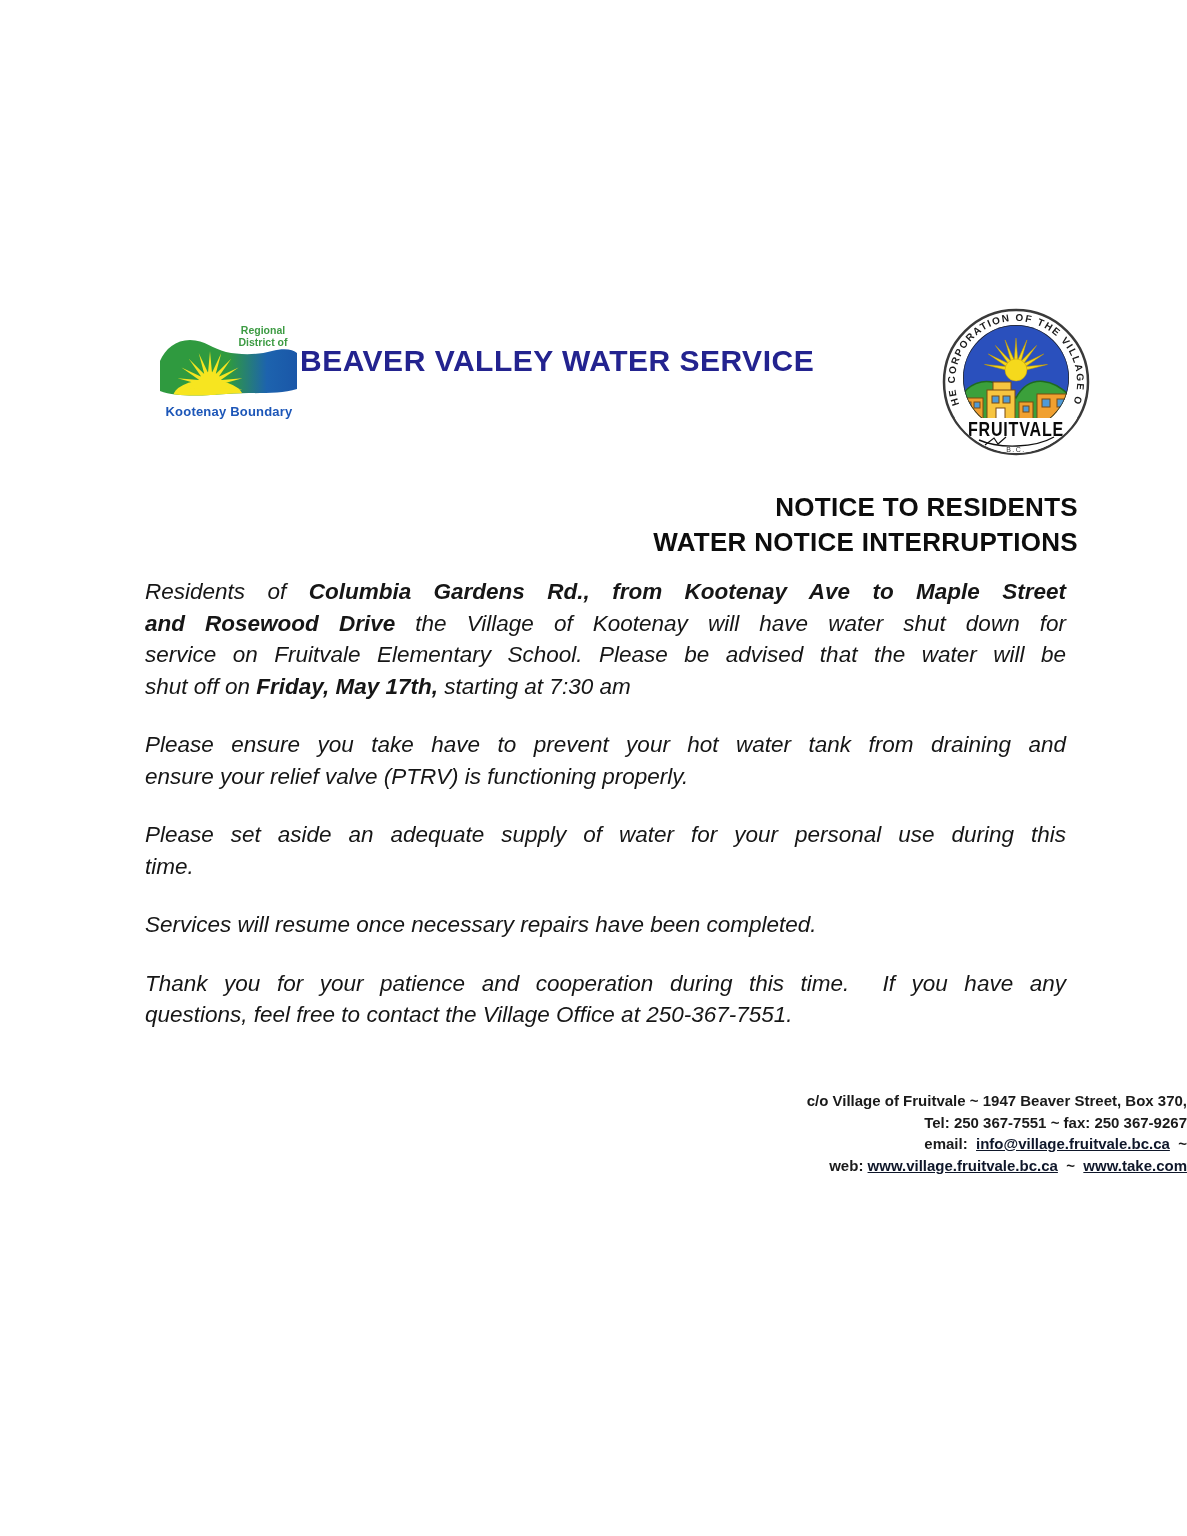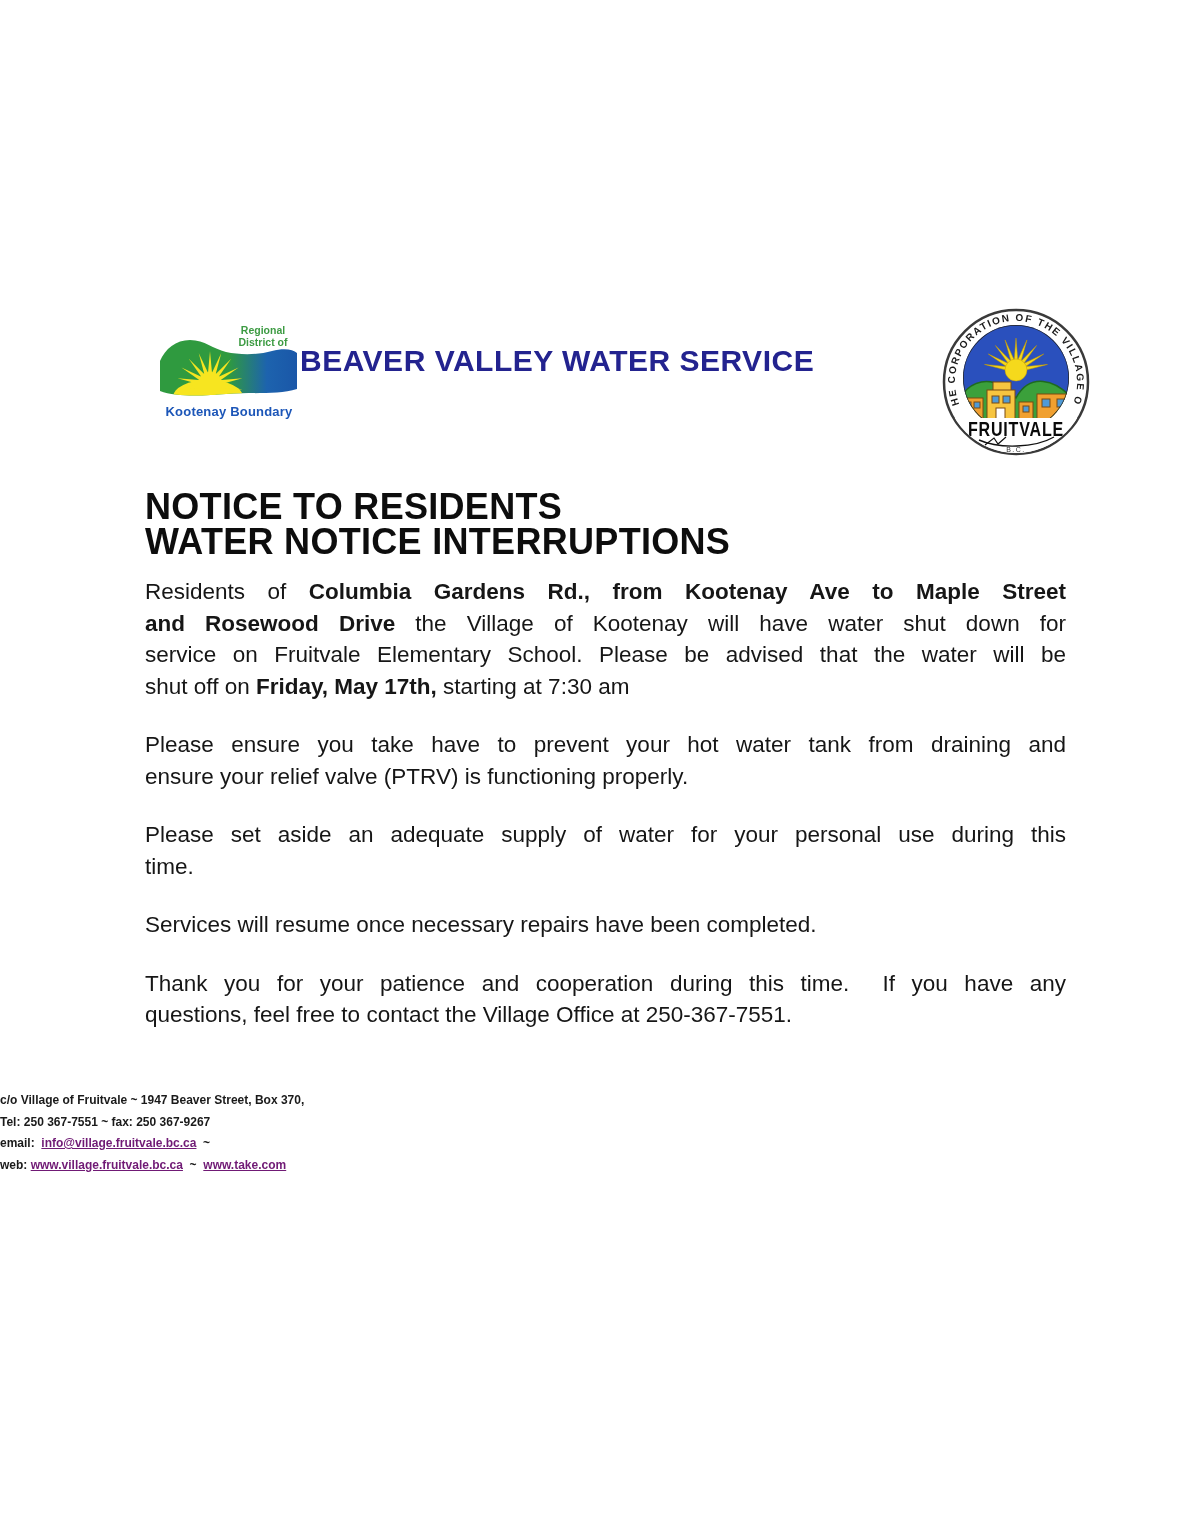--- a/index.html
+++ b/index.html
@@ -13,38 +13,38 @@
   }
   .kb-logo { position:absolute; left:158px; top:324px; width:142px; height:100px; }
   .doc-title {
     position:absolute; left:300px; top:344px; width:630px;
     text-align:left; font-weight:bold; font-size:30px;
     letter-spacing:0.5px; color:#23238f;
   }
   .seal { position:absolute; left:941px; top:306px; width:150px; height:156px; }
   .headings {
     position:absolute; left:145px; top:490px; width:933px;
-    text-align:left; font-weight:bold; font-size:36px;
+    text-align:right; font-weight:bold; font-size:26px;
     line-height:34.5px; color:#0d0d0d; letter-spacing:0.3px;
   }
   .body-col { position:absolute; left:145px; top:576px; width:933px; }
-  .para { margin:0 12px 27px 0; }
+  .para { margin:0 12px 27px 0;font-style:italic; }
   .line {
     font-size:22.5px; line-height:31.5px; color:#161616;
     white-space:nowrap;
     text-align:justify; text-align-last:justify;
   }
   .line.last { text-align-last:left; }
   .footer-block {
     position:absolute; left:0; top:1090px; width:1187px;
-    text-align:left; font-weight:bold; font-size:12px;
+    text-align:right; font-weight:bold; font-size:15px;
     line-height:21.5px; color:#1a1a1a;
   }
   .footer-line { white-space:nowrap; }
-  .flink { color:#701a75; text-decoration:underline; cursor:pointer; }
+  .flink { color:#0f172a; text-decoration:underline; cursor:pointer; }
   svg text { font-family:"Liberation Sans", sans-serif; }
 </style>
 </head>
 <body>
 
 <svg class="kb-logo" viewBox="0 0 142 100">
   <defs>
     <linearGradient id="kbGrad" x1="0" y1="0" x2="1" y2="0">
       <stop offset="0" stop-color="#2f9a3f"></stop>
       <stop offset="0.50" stop-color="#2f9a3f"></stop>

